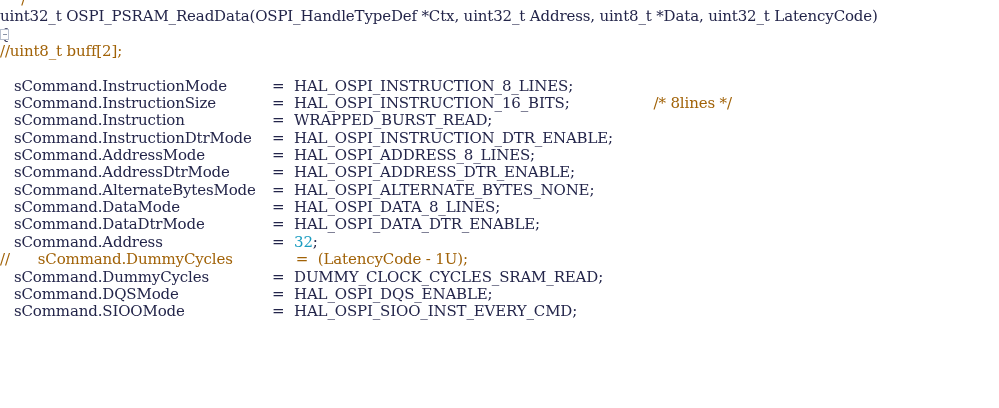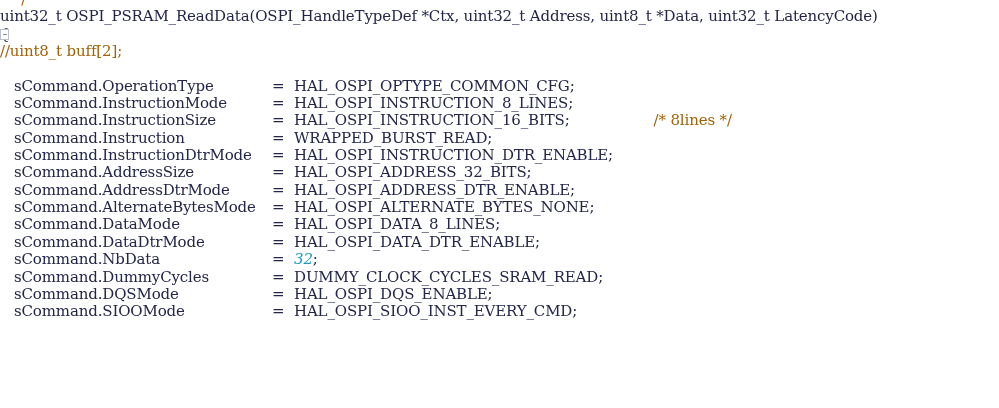--- a/index.html
+++ b/index.html
@@ -58,21 +58,21 @@
     left: 1.5px;
     top: 4px;
     width: 4px;
     height: 1px;
     background: #8a93a6;
   }
 
   
   .tok-plain   { color: #23254a; }
   .tok-comment { color: #a16207; }
-  .tok-number  { color: #1a9cc0; font-style: italic; }
+  .tok-number  { color: #1a9cc0; }
 
   
   .seg-name {
     display: inline-block;
     width: 258px;
   }
   .seg-eq {
     display: inline-block;
     width: 22px;
   }
@@ -94,44 +94,44 @@
     <div class="code-line"><span class="indent-0 tok-plain">uint32_t OSPI_PSRAM_ReadData(OSPI_HandleTypeDef *Ctx, uint32_t Address, uint8_t *Data, uint32_t LatencyCode)</span></div>
 
     <div class="code-line"><span class="gutter-mark"></span><span class="indent-0 tok-plain">{</span></div>
 
 
     <div class="code-line"><span class="indent-0 tok-comment">//uint8_t buff[2];</span></div>
 
     <div class="code-line"></div>
 
 
-    <div class="code-line"><span class="indent-1"><span class="seg-name tok-plain">sCommand.OperationType</span><span class="seg-eq tok-plain">=</span><span class="tok-plain">HAL_OSPI_OPTYPE_COMMON_CFG;</span></span></div>
 
     <div class="code-line"><span class="indent-1"><span class="seg-name tok-plain">sCommand.InstructionMode</span><span class="seg-eq tok-plain">=</span><span class="tok-plain">HAL_OSPI_INSTRUCTION_8_LINES;</span></span></div>
 
     <div class="code-line"><span class="indent-1"><span class="seg-name tok-plain">sCommand.InstructionSize</span><span class="seg-eq tok-plain">=</span><span class="tok-plain">HAL_OSPI_INSTRUCTION_16_BITS;</span><span class="trailing-comment tok-comment">/* 8lines */</span></span></div>
 
     <div class="code-line"><span class="indent-1"><span class="seg-name tok-plain">sCommand.Instruction</span><span class="seg-eq tok-plain">=</span><span class="tok-plain">WRAPPED_BURST_READ;</span></span></div>
 
     <div class="code-line"><span class="indent-1"><span class="seg-name tok-plain">sCommand.InstructionDtrMode</span><span class="seg-eq tok-plain">=</span><span class="tok-plain">HAL_OSPI_INSTRUCTION_DTR_ENABLE;</span></span></div>
 
+    <div class="code-line"><span class="indent-1"><span class="seg-name tok-plain">sCommand.AddressMode</span><span class="seg-eq tok-plain">=</span><span class="tok-plain">HAL_OSPI_ADDRESS_8_LINES;</span></span></div>
 
-    <div class="code-line"><span class="indent-1"><span class="seg-name tok-plain">sCommand.AddressSize</span><span class="seg-eq tok-plain">=</span><span class="tok-plain">HAL_OSPI_ADDRESS_32_BITS;</span></span></div>
 
     <div class="code-line"><span class="indent-1"><span class="seg-name tok-plain">sCommand.AddressDtrMode</span><span class="seg-eq tok-plain">=</span><span class="tok-plain">HAL_OSPI_ADDRESS_DTR_ENABLE;</span></span></div>
 
 
     <div class="code-line"><span class="indent-1"><span class="seg-name tok-plain">sCommand.AlternateBytesMode</span><span class="seg-eq tok-plain">=</span><span class="tok-plain">HAL_OSPI_ALTERNATE_BYTES_NONE;</span></span></div>
 
     <div class="code-line"><span class="indent-1"><span class="seg-name tok-plain">sCommand.DataMode</span><span class="seg-eq tok-plain">=</span><span class="tok-plain">HAL_OSPI_DATA_8_LINES;</span></span></div>
 
     <div class="code-line"><span class="indent-1"><span class="seg-name tok-plain">sCommand.DataDtrMode</span><span class="seg-eq tok-plain">=</span><span class="tok-plain">HAL_OSPI_DATA_DTR_ENABLE;</span></span></div>
 
-    <div class="code-line"><span class="indent-1"><span class="seg-name tok-plain">sCommand.NbData</span><span class="seg-eq tok-plain">=</span><span class="tok-number">32</span><span class="tok-plain">;</span></span></div>
+    <div class="code-line"><span class="indent-1"><span class="seg-name tok-plain">sCommand.Address</span><span class="seg-eq tok-plain">=</span><span class="tok-number">32</span><span class="tok-plain">;</span></span></div>
 
+    <div class="code-line"><span class="indent-0 tok-comment">//</span><span class="tok-comment" style="display:inline-block;width:28px;"></span><span class="tok-comment" style="display:inline-block;width:258px;">sCommand.DummyCycles</span><span class="seg-eq tok-comment">=</span><span class="tok-comment">(LatencyCode - 1U);</span></div>
 
     <div class="code-line"><span class="indent-1"><span class="seg-name tok-plain">sCommand.DummyCycles</span><span class="seg-eq tok-plain">=</span><span class="tok-plain">DUMMY_CLOCK_CYCLES_SRAM_READ;</span></span></div>
 
     <div class="code-line"><span class="indent-1"><span class="seg-name tok-plain">sCommand.DQSMode</span><span class="seg-eq tok-plain">=</span><span class="tok-plain">HAL_OSPI_DQS_ENABLE;</span></span></div>
 
     <div class="code-line"><span class="indent-1"><span class="seg-name tok-plain">sCommand.SIOOMode</span><span class="seg-eq tok-plain">=</span><span class="tok-plain">HAL_OSPI_SIOO_INST_EVERY_CMD;</span></span></div>
 
   </div>
 </div>
 

